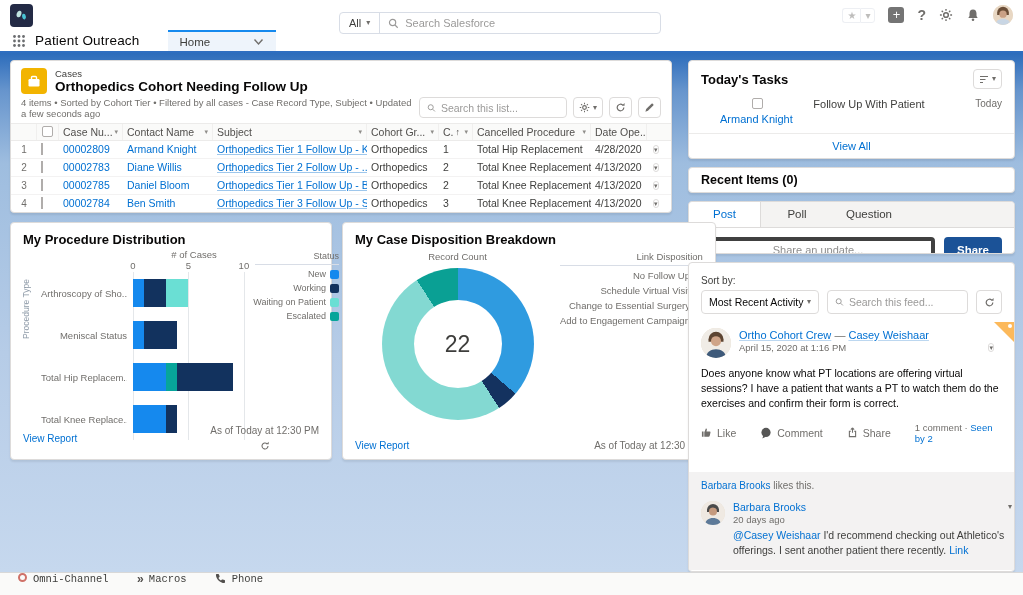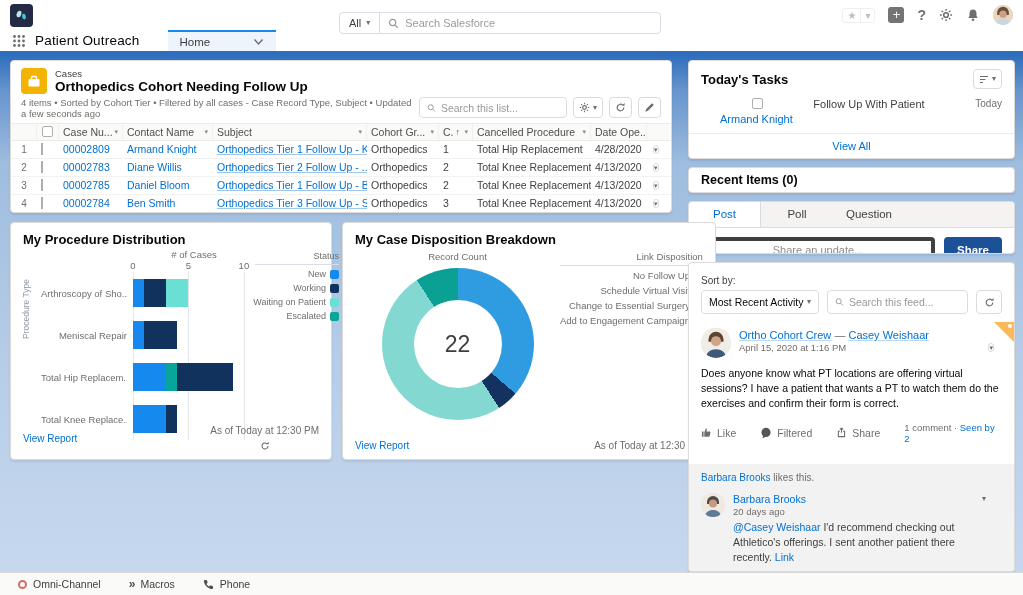--- a/index.html
+++ b/index.html
@@ -144,31 +144,31 @@
   .post-corner:after { content:""; position:absolute; right:2px; top:-18px; width:4px; height:4px; background:#fff; border-radius:50%; }
   .post-head { display:flex; gap:8px; }
   .post-head-txt { font-size:11px; line-height:1.3; }
   .post-head-txt .lnk { text-decoration:underline; text-decoration-color:#bcd7f0; }
   .post-when { font-size:9.5px; color:#706e6b; }
   .post-menu { position:absolute; right:8px; top:8px; }
   .post-body { font-size:10.5px; color:#080707; line-height:1.45; margin-top:8px; }
   .post-actions { display:flex; align-items:center; gap:24px; margin-top:10px; font-size:10.5px; color:#706e6b; }
   .pa { display:flex; align-items:center; gap:5px; cursor:pointer; }
   .post-stats { margin-left:auto; font-size:9.5px; color:#706e6b; }
-  .comments { background:#f3f2f2; margin:20px -12px -12px -12px; padding:8px 28px 12px 12px; font-size:10.5px; }
+  .comments { background:#f3f2f2; margin:28px -12px -12px -12px; padding:8px 2px 12px 12px; font-size:10.5px; }
   .likes-line { color:#706e6b; font-size:10px; }
   .comment { display:flex; gap:8px; margin-top:10px; }
   .comment-main { flex:1; }
   .comment-head { display:flex; align-items:center; font-size:10.5px; }
   .comment-when { font-size:9.5px; color:#706e6b; margin:1px 0 3px 0; }
   .comment-text { font-size:10.5px; color:#3e3e3c; line-height:1.45; }
 
   
   .utility-bar { position:absolute; left:0; right:0; bottom:0; height:23px; background:#fafaf9; border-top:1px solid #d8d8d8; display:flex; align-items:center; padding:0 4px; }
-  .util-item { display:flex; align-items:center; gap:6px; padding:0 14px; font-size:10.5px; color:#3e3e3c; height:100%; cursor:pointer; }
+  .util-item { display:flex; align-items:flex-start; gap:6px; padding:0 14px; font-size:10.5px; color:#3e3e3c; height:100%; cursor:pointer;font-family:Liberation Mono, monospace; }
   .ring { width:9px; height:9px; border:2px solid #cf7168; border-radius:50%; }
   .macros-glyph { font-size:12px; font-weight:bold; color:#514f4d; letter-spacing:-1px; }
 </style>
 </head>
 <body>
 
 <div class="page">
 
   <header class="global-header">
     <div class="logo-box">
@@ -402,21 +402,21 @@
                   </div>
               <div class="bar-row" style="top: 0px;">
                     <span class="bar-cat">Arthroscopy of Sho...</span>
                     <div class="bar-stack">
                       <div class="bar-seg" style="width: 9.09091%; background: rgb(21, 137, 238);"></div>
                       <div class="bar-seg" style="width: 18.1818%; background: rgb(18, 50, 94);"></div>
                       <div class="bar-seg" style="width: 18.1818%; background: rgb(106, 223, 212);"></div>
                     </div>
                   </div>
                   <div class="bar-row" style="top: 42px;">
-                    <span class="bar-cat">Meniscal Repair</span>
+                    <span class="bar-cat">Meniscal Status</span>
                     <div class="bar-stack">
                       <div class="bar-seg" style="width: 9.09091%; background: rgb(21, 137, 238);"></div>
                       <div class="bar-seg" style="width: 27.2727%; background: rgb(18, 50, 94);"></div>
                     </div>
                   </div>
                   <div class="bar-row" style="top: 84px;">
                     <span class="bar-cat">Total Hip Replacem...</span>
                     <div class="bar-stack">
                       <div class="bar-seg" style="width: 27.2727%; background: rgb(21, 137, 238);"></div>
                       <div class="bar-seg" style="width: 9.09091%; background: rgb(7, 165, 154);"></div>
@@ -595,21 +595,21 @@
               <svg width="11" height="11" viewBox="0 0 12 12">
                   <path d="M1 5h1.8v5.5H1zM3.6 10.5V5.6L5.3 1.6c.9 0 1.4.6 1.1 1.5L6 5h3.3a1 1 0 0 1 1 1.3l-.8 3.2a1.3 1.3 0 0 1-1.2 1z" fill="#706e6b"></path>
                 </svg>
               <span>Like</span>
             </span>
             <span class="pa">
               <svg width="12" height="12" viewBox="0 0 12 12">
                   <circle cx="6" cy="5.4" r="4.6" fill="#565655"></circle>
                   <path d="M3.4 8.6L2.3 11.4 5.8 9.8z" fill="#565655"></path>
                 </svg>
-              <span>Filtered</span>
+              <span>Comment</span>
             </span>
             <span class="pa">
               <svg width="11" height="11" viewBox="0 0 12 12">
                   <path d="M4.2 4.6H2.6v5.9h6.8V4.6H7.8" fill="none" stroke="#706e6b" stroke-width="1.2"></path>
                   <path d="M6 1v5.2M6 1L4.2 2.8M6 1l1.8 1.8" fill="none" stroke="#706e6b" stroke-width="1.2"></path>
                 </svg>
               <span>Share</span>
             </span>
             <span class="post-stats">
               <span>1 comment</span>

